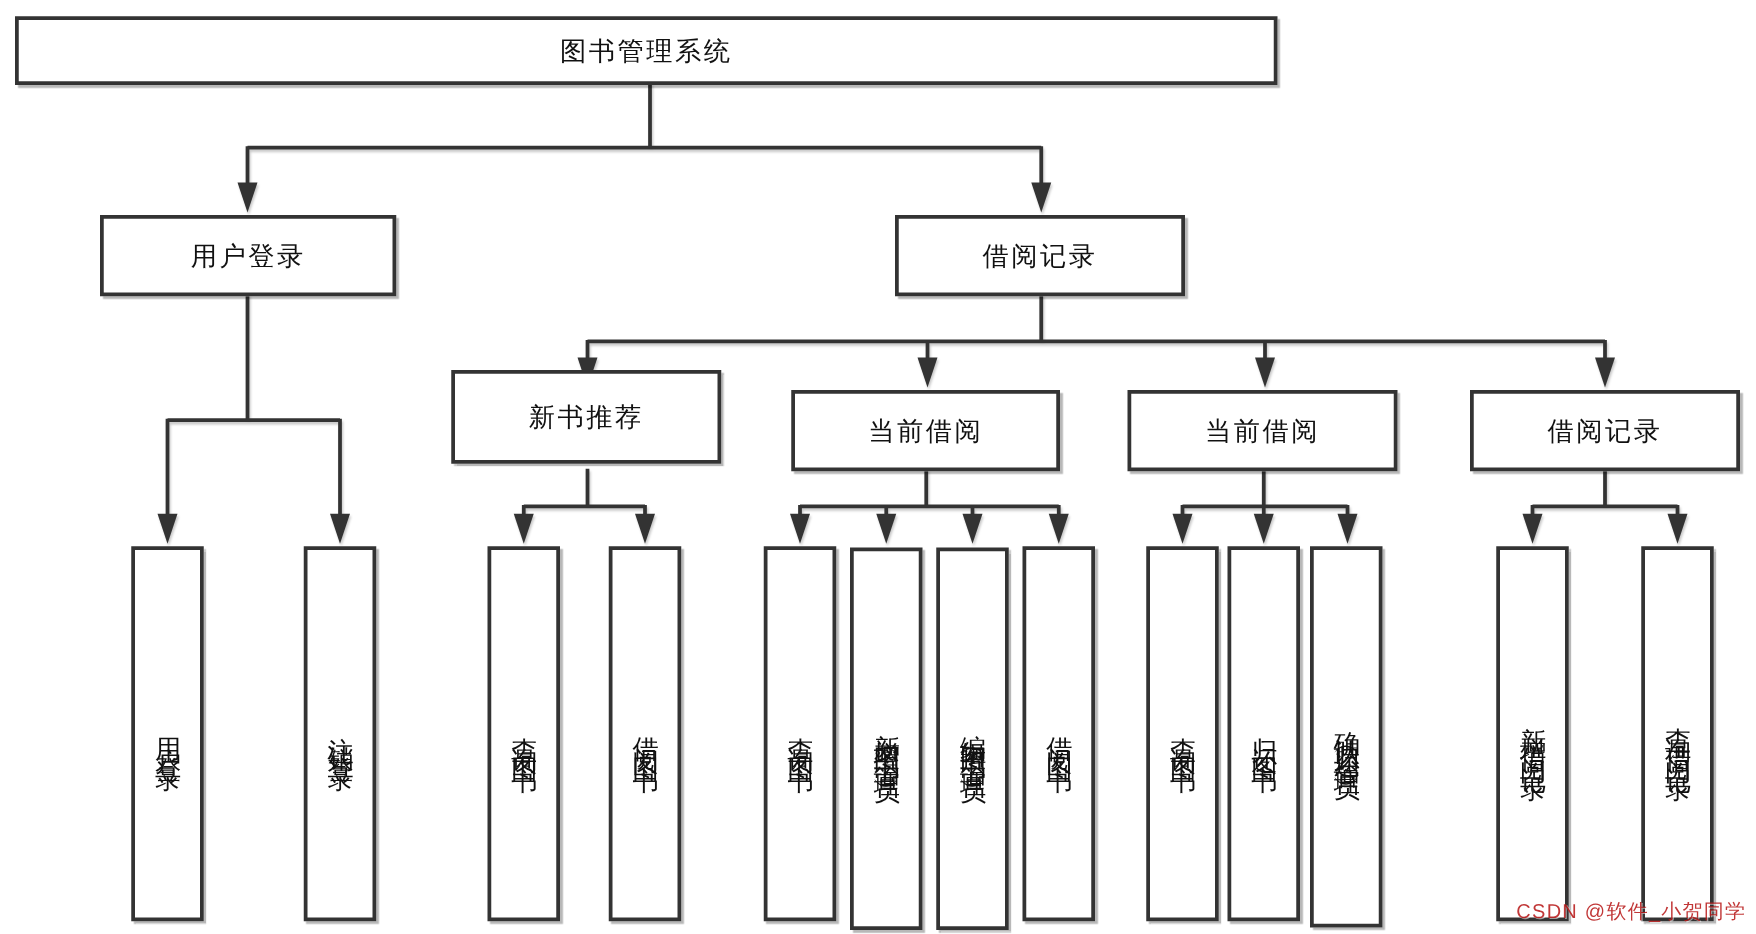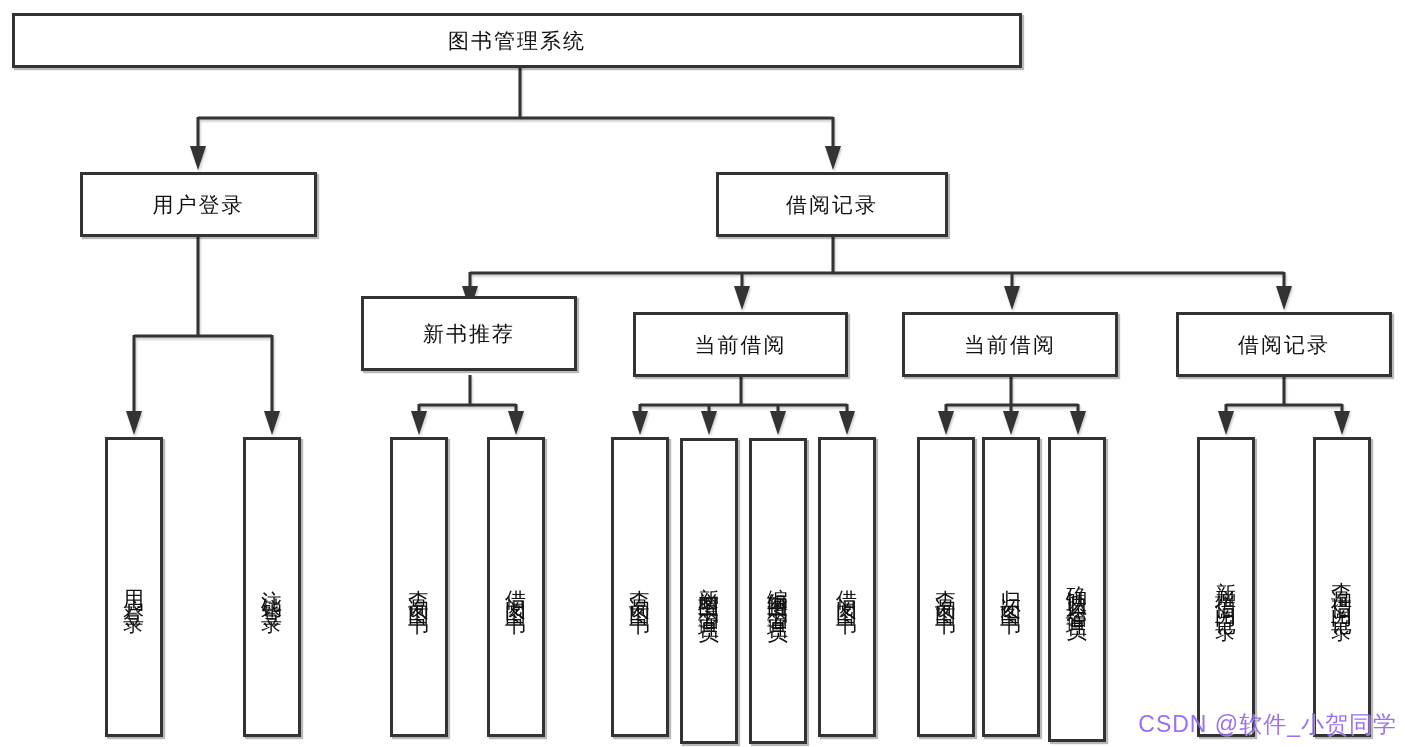--- a/index.html
+++ b/index.html
@@ -22,21 +22,21 @@
     padding-top:4px;
   }
   .connectors{
     position:absolute;left:0;top:0;z-index:1;
     filter:drop-shadow(1px 2px 1px rgba(0,0,0,0.22));
   }
   .connectors path{stroke:#333333;stroke-width:3;fill:none;}
   .connectors polygon{fill:#333333;stroke:none;}
   .watermark{
     position:absolute;right:8px;bottom:7px;z-index:5;
-    font-size:23px;color:#8b5cf6;opacity:0.88;letter-spacing:1px;
+    font-size:16px;color:#b91c1c;opacity:0.88;letter-spacing:1px;
     text-shadow:1px 1px 0 rgba(255,255,255,0.6);
   }
 </style>
 </head>
 <body>
 
 <div class="stage">
 
   <svg class="connectors" width="1405" height="747" viewBox="0 0 1405 747" aria-hidden="true">
 

